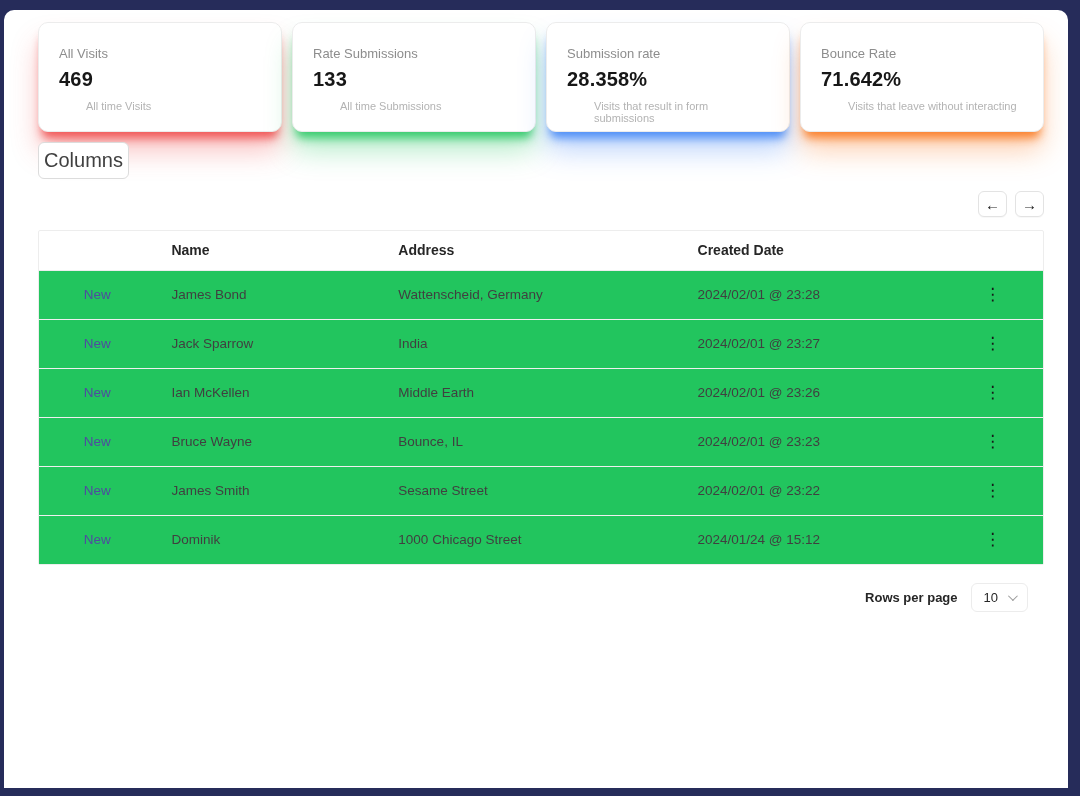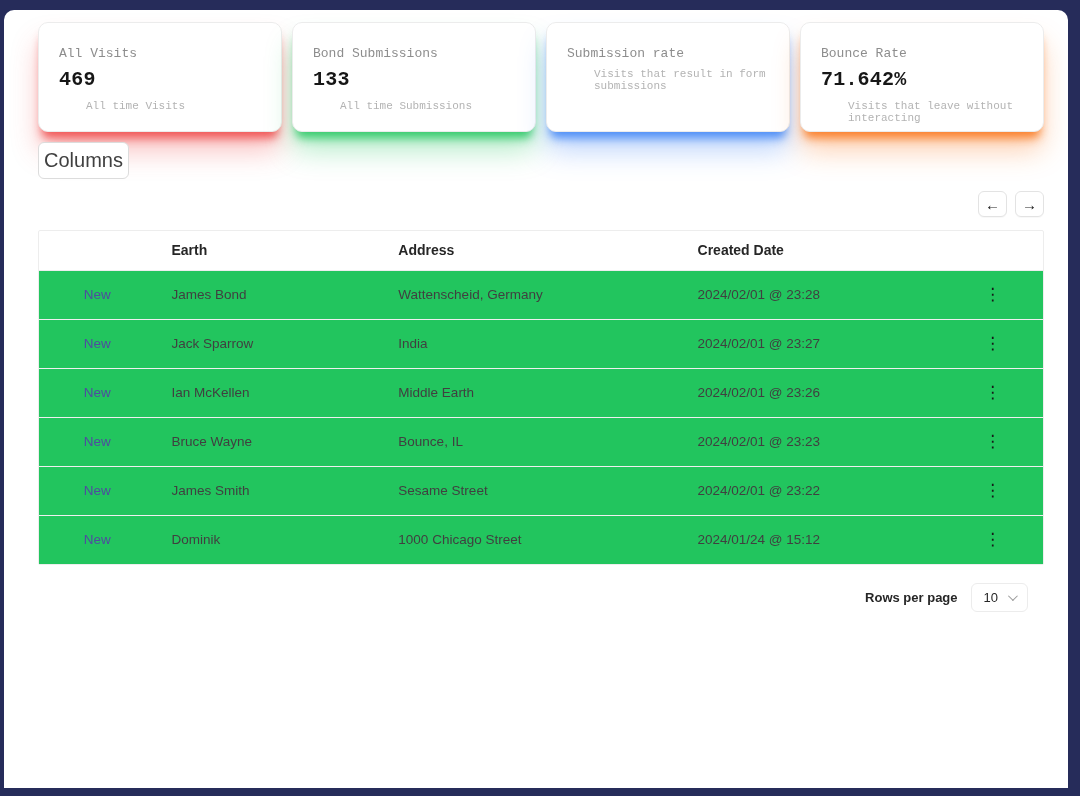--- a/index.html
+++ b/index.html
@@ -25,21 +25,20 @@
     display: flex;
     gap: 10px;
   }
   .card {
     flex: 1;
     background: #ffffff;
     border: 1px solid #ececec;
     border-radius: 10px;
     height: 110px;
     padding: 23px 20px 0 20px;
-    font-family: Liberation Mono, monospace;
   }
   .card-title { font-size: 13px; color: #8d8d8d; margin-bottom: 7px; }
   .card-value { font-size: 20px; font-weight: 700; color: #171717; margin-bottom: 9px; letter-spacing: .2px; }
   .card-sub   { font-size: 11px; color: #b3b3b3; margin-left: 27px; }
 
   
   .section-heading {
     margin-top: 58px;
     font-size: 21px;
     font-weight: 700;
@@ -151,26 +150,27 @@
 <div class="frame">
   <div class="page">
 
     <div class="cards">
       <div class="card" style="box-shadow: rgba(239, 68, 68, 0.85) 0px 10px 10px -4px, rgba(239, 68, 68, 0.35) 0px 20px 28px -2px;">
         <div class="card-title">All Visits</div>
         <div class="card-value">469</div>
         <div class="card-sub">All time Visits</div>
       </div>
       <div class="card" style="box-shadow: rgba(34, 197, 94, 0.85) 0px 10px 10px -4px, rgba(34, 197, 94, 0.35) 0px 20px 28px -2px;">
-        <div class="card-title">Bond Submissions</div>
+        <div class="card-title">Rate Submissions</div>
         <div class="card-value">133</div>
         <div class="card-sub">All time Submissions</div>
       </div>
       <div class="card" style="box-shadow: rgba(59, 130, 246, 0.85) 0px 10px 10px -4px, rgba(59, 130, 246, 0.35) 0px 20px 28px -2px;">
         <div class="card-title">Submission rate</div>
+        <div class="card-value">28.358%</div>
         <div class="card-sub">Visits that result in form submissions</div>
       </div>
       <div class="card" style="box-shadow: rgba(249, 115, 22, 0.85) 0px 10px 10px -4px, rgba(249, 115, 22, 0.35) 0px 20px 28px -2px;">
         <div class="card-title">Bounce Rate</div>
         <div class="card-value">71.642%</div>
         <div class="card-sub">Visits that leave without interacting</div>
       </div>
     </div>
 
 
@@ -190,21 +190,21 @@
         <colgroup>
           <col class="c-status">
             <col class="c-name">
             <col class="c-addr">
             <col class="c-date">
             <col class="c-act">
         </colgroup>
         <thead>
           <tr>
             <th></th>
-            <th>Earth</th>
+            <th>Name</th>
             <th>Address</th>
             <th>Created Date</th>
             <th></th>
           </tr>
         </thead>
         <tbody>
           <tr>
             <td class="status">New</td>
             <td>James Bond</td>
             <td>Wattenscheid, Germany</td>

